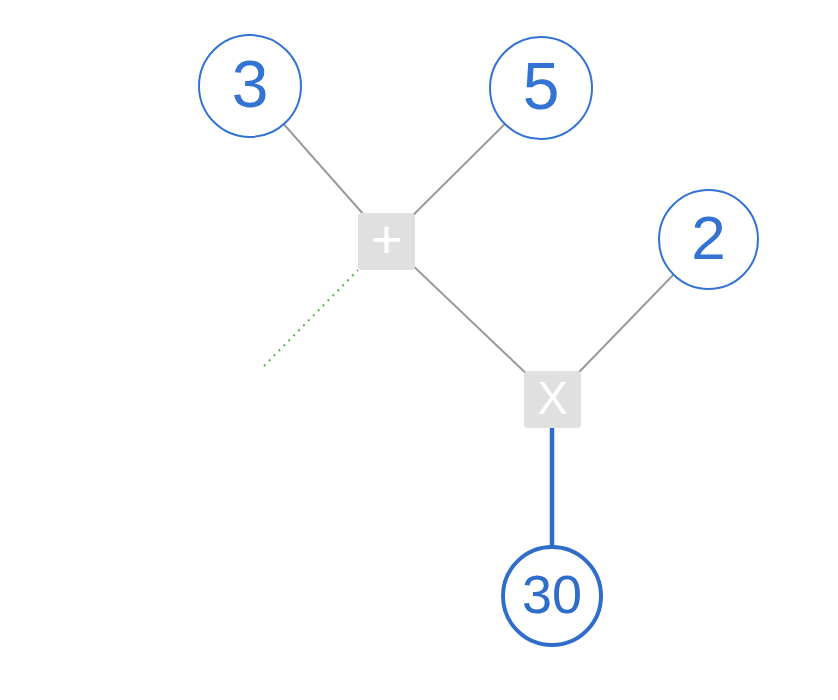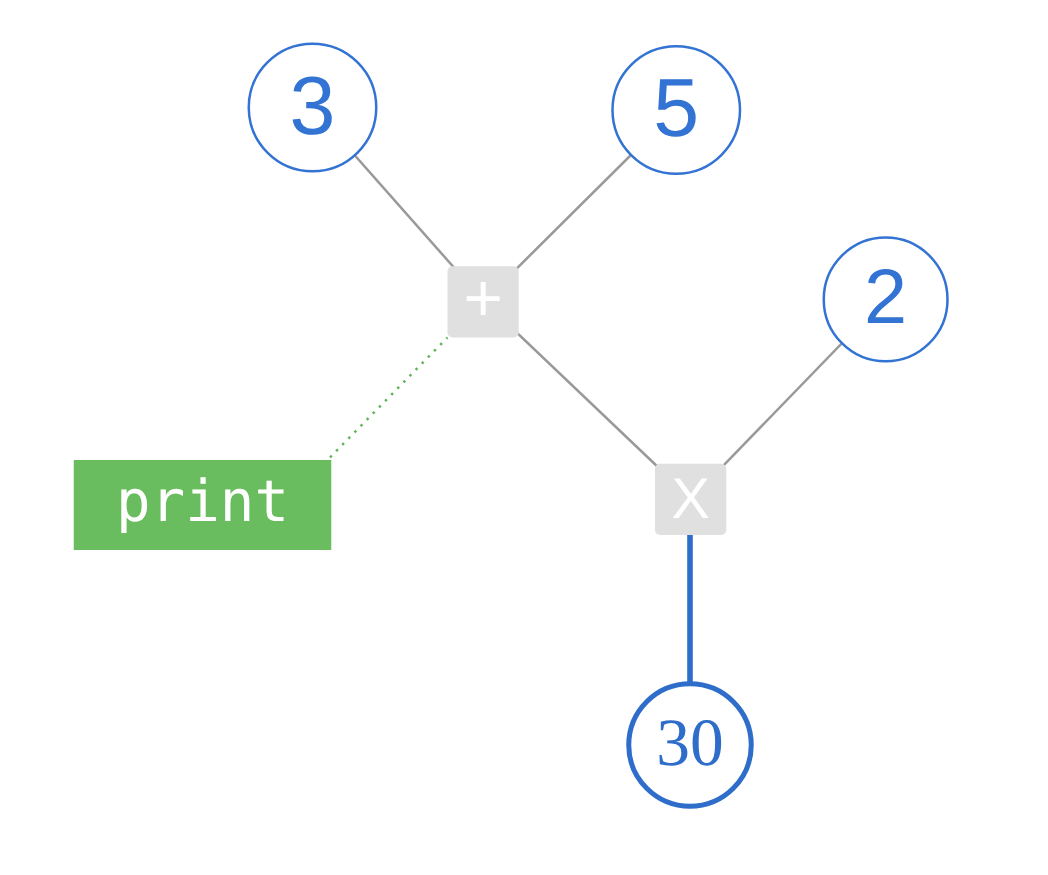--- a/index.html
+++ b/index.html
@@ -36,21 +36,21 @@
     font-size:66px;font-weight:300;line-height:1;
   }
   .circle-node span{transform:translateY(-2px);}
   #node-3{left:198px;top:34px;width:104px;height:104px;}
   #node-5{left:489px;top:36px;width:104px;height:104px;}
   #node-2{left:658px;top:189px;width:101px;height:101px;font-size:62px;}
   #node-30{
     left:501px;top:545px;width:102px;height:102px;
     border:4.5px solid var(--result-blue);
     color:var(--result-blue);
-    font-size:54px;font-weight:400;font-family:Liberation Serif, serif;
+    font-size:54px;font-weight:400;
   }
   .op-node{
     position:absolute;
     box-sizing:border-box;
     width:57px;height:57px;
     background:var(--operator-bg);
     border-radius:4px;
     display:flex;align-items:center;justify-content:center;
     color:var(--operator-text);
     font-weight:300;line-height:1;
@@ -97,21 +97,18 @@
   </div>
 
   <div class="op-node" id="node-plus">
     <span>+</span>
   </div>
 
   <div class="op-node" id="node-multiply">
     <span>X</span>
   </div>
 
-  <div class="print-node">
-    <span>print</span>
-  </div>
 
   <div class="circle-node" id="node-30">
     <span>30</span>
   </div>
 
 </div>
 
 </body></html>

